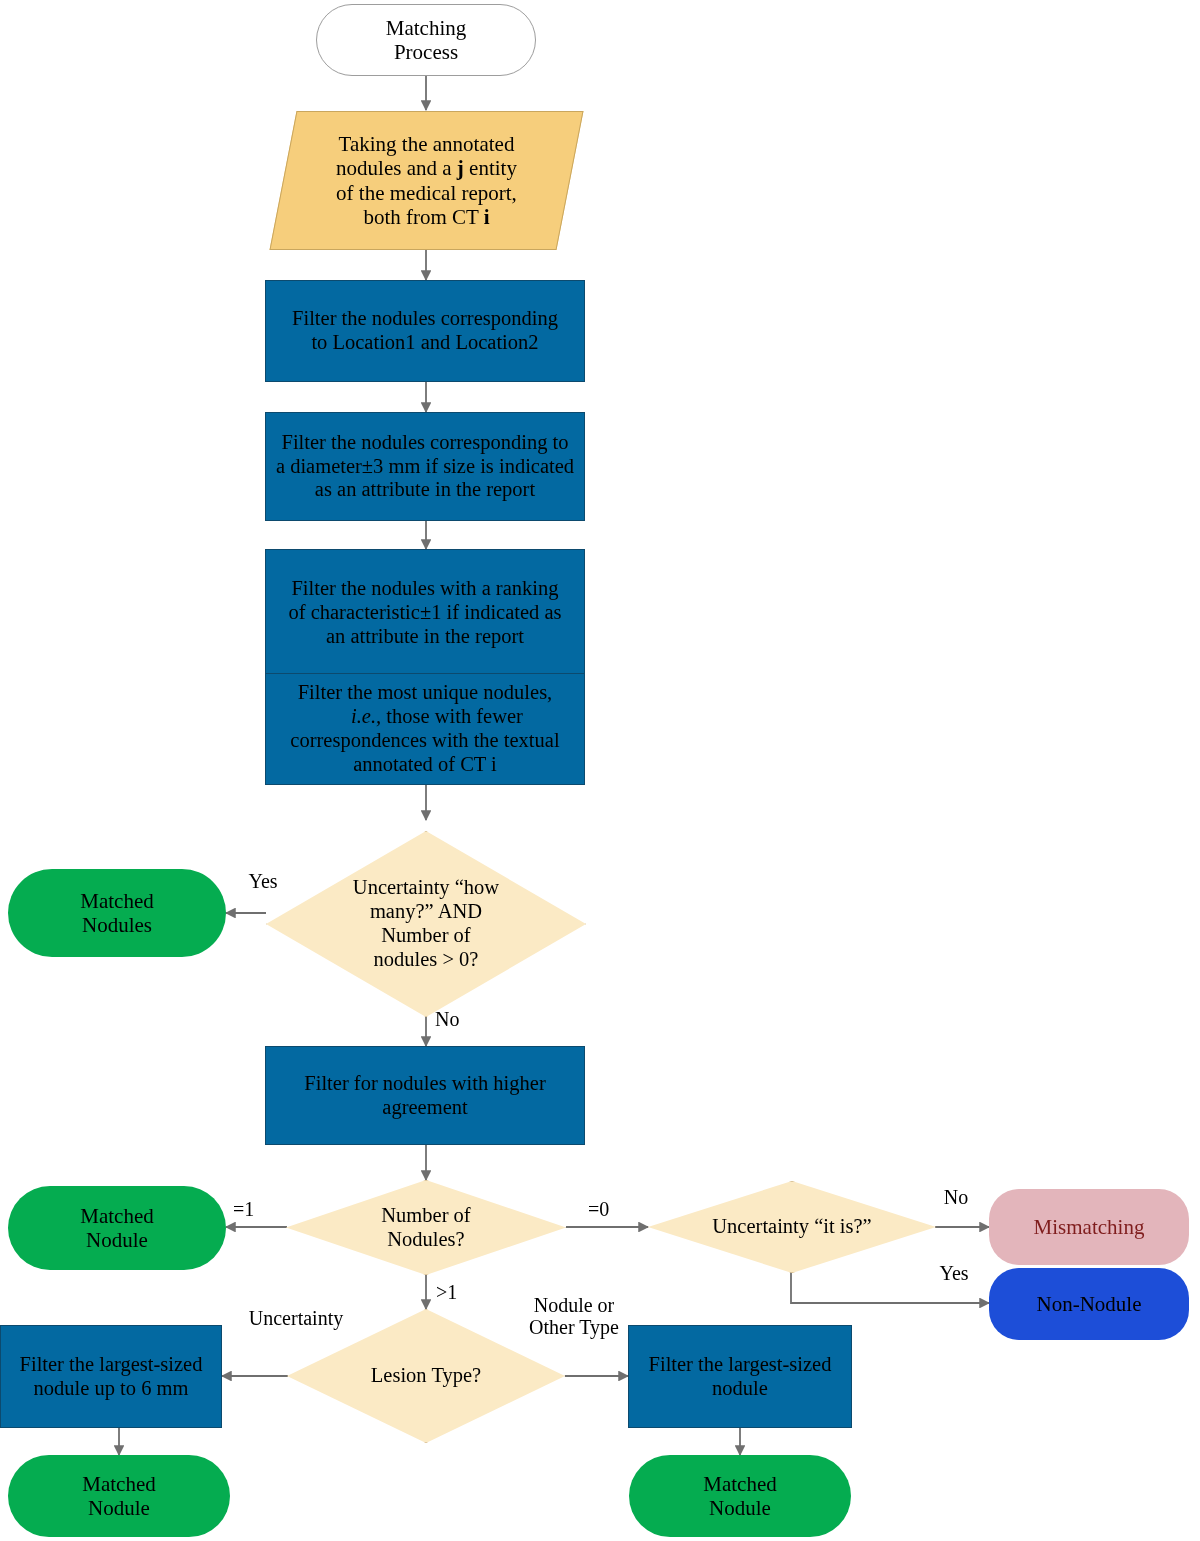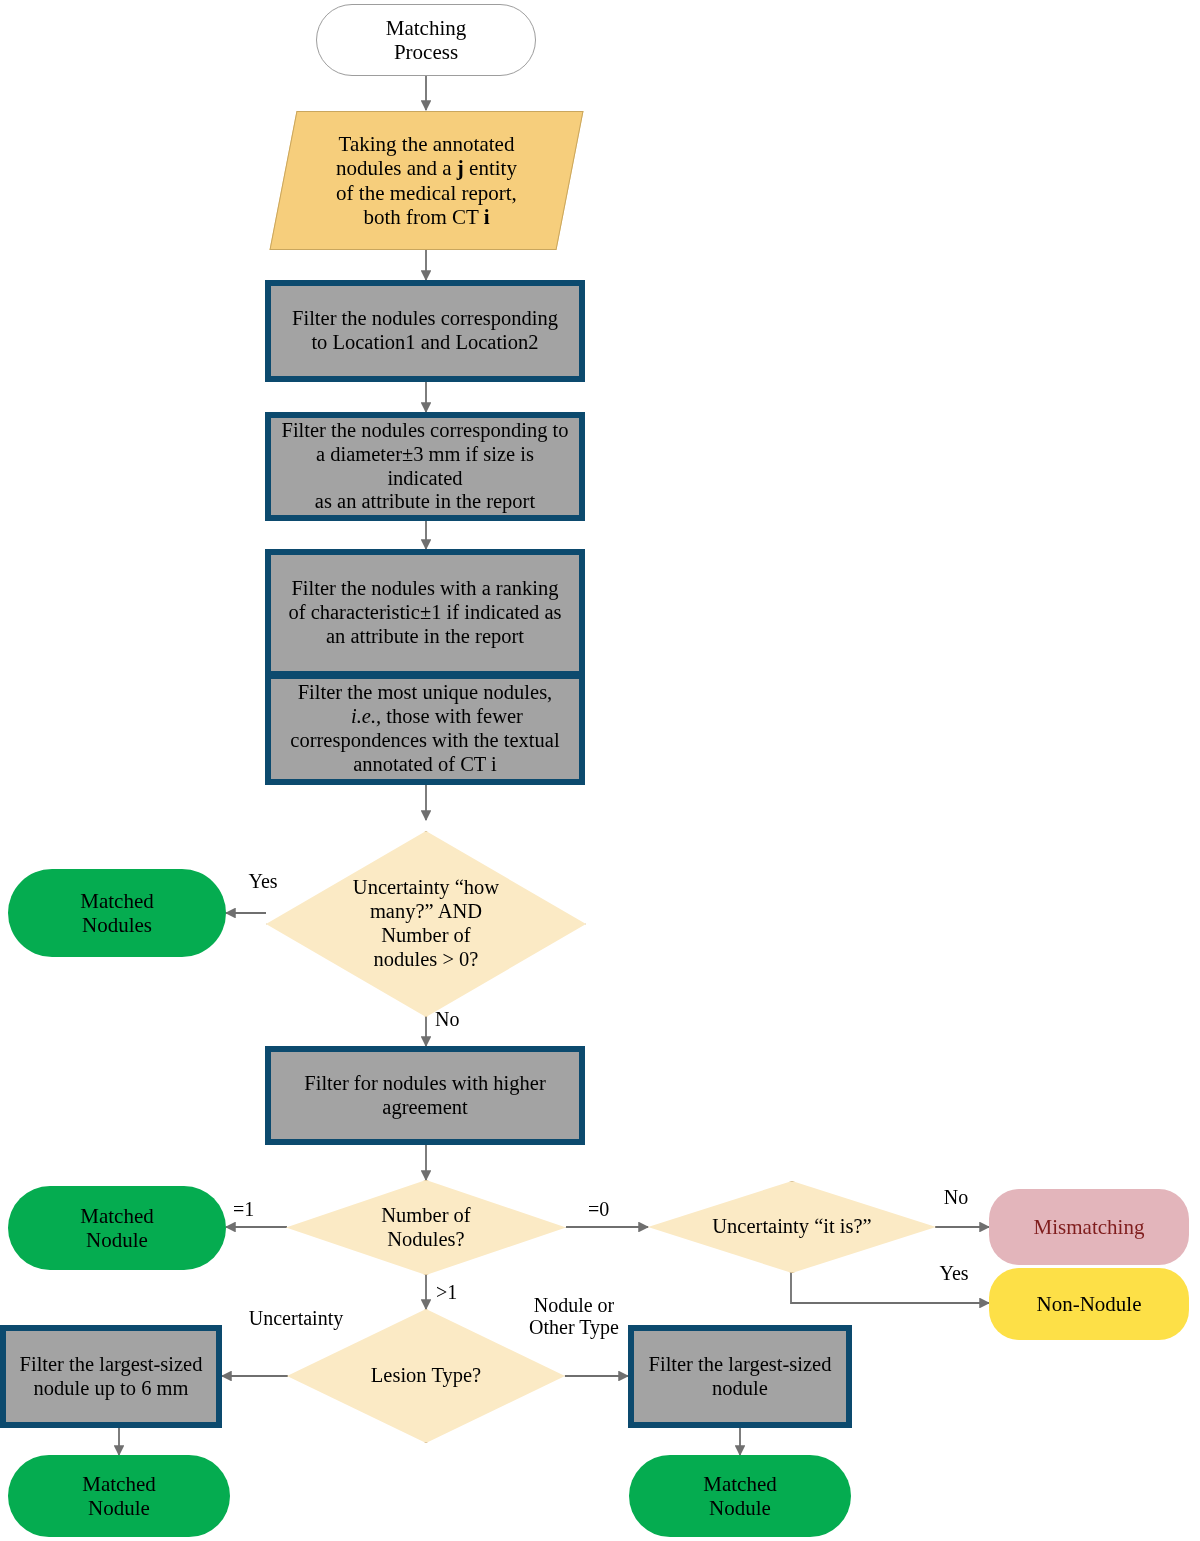--- a/index.html
+++ b/index.html
@@ -55,22 +55,22 @@
     position: absolute;
     left: 0; top: 0; right: 0; bottom: 0;
     background: #f6ce7c;
     border: 1px solid #c9a65e;
     transform: skewX(-11deg);
     z-index: 0;
   }
   .io-parallelogram .label { position: relative; z-index: 1; }
 
   .process {
-    background: #a3a3a3;
-    border: 6px solid #0c4a6e;
+    background: #0369a1;
+    border: 1px solid #0c4a6e;
     font-size: 20.5px;
   }
   .decision {
     background: transparent;
     font-size: 20.5px;
   }
   .decision .diamond-bg {
     position: absolute;
     left: 0; top: 0; right: 0; bottom: 0;
     background: #fbeac5;
@@ -88,21 +88,21 @@
     color: #000000;
   }
   .terminal-pink {
     background: #e3b5bb;
     border: none;
     border-radius: 30px;
     font-size: 21px;
     color: #7f1d1d;
   }
   .terminal-sage {
-    background: #fde047;
+    background: #1d4ed8;
     border: none;
     border-radius: 30px;
     font-size: 21px;
     color: #000000;
   }
   
   .edge-label {
     position: absolute;
     font-size: 20px;
     color: #000000;

